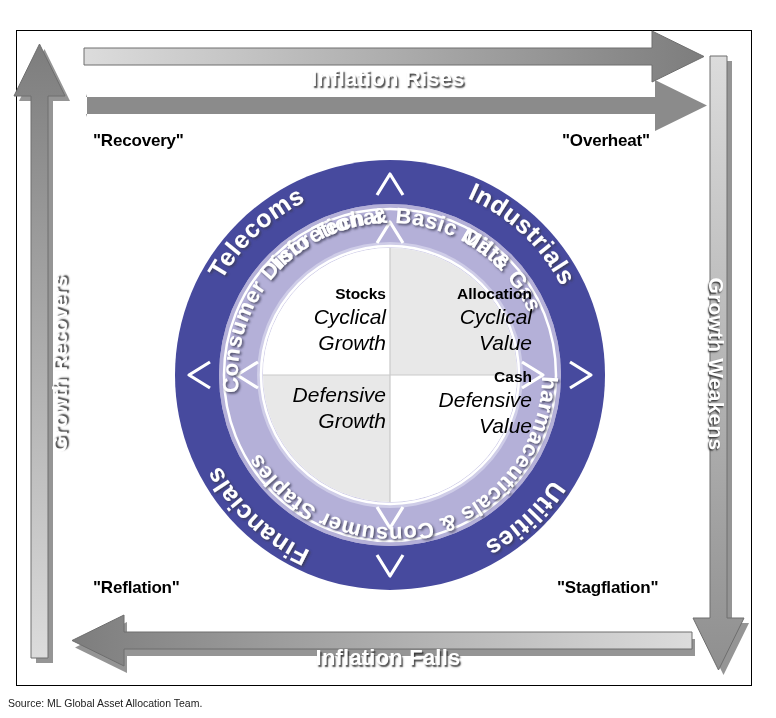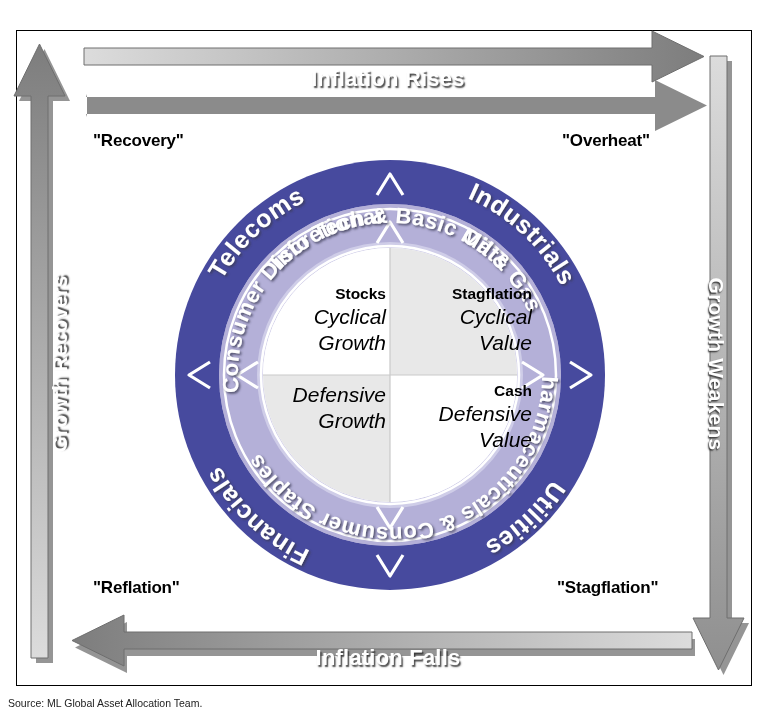--- a/index.html
+++ b/index.html
@@ -72,21 +72,21 @@
   
   .quad-text{
     position:absolute;text-align:right;line-height:1.22;
     color:#000;
   }
   .quad-title{font-size:15.5px;font-weight:bold;display:block;}
   .quad-sub{font-size:21px;font-style:italic;display:block;}
   .q-stocks{left:266px;top:285px;width:120px;}
   .q-commodities{left:396px;top:285px;width:136px;}
   .q-bonds{left:266px;top:382px;width:120px;}
-  .q-cash{left:396px;top:382px;width:136px;}
+  .q-cash{left:396px;top:368px;width:136px;}
 
   
   .ring-text{
     font-family:"Liberation Sans", sans-serif;
     font-weight:bold;fill:#ffffff;
   }
   .ring-text-outer{font-size:25px;letter-spacing:0.5px;}
   .ring-text-mid{font-size:22px;letter-spacing:0.4px;}
 </style>
 </head>
@@ -249,21 +249,21 @@
       </g>
     </svg>
   </div>
 
   <div class="quad-text q-stocks">
     <span class="quad-title">Stocks</span>
     <span class="quad-sub">Cyclical</span>
     <span class="quad-sub">Growth</span>
   </div>
   <div class="quad-text q-commodities">
-    <span class="quad-title">Stagflation</span>
+    <span class="quad-title">Allocation</span>
     <span class="quad-sub">Cyclical</span>
     <span class="quad-sub">Value</span>
   </div>
   <div class="quad-text q-bonds">
     <span class="quad-sub">Defensive</span>
     <span class="quad-sub">Growth</span>
   </div>
   <div class="quad-text q-cash">
     <span class="quad-title">Cash</span>
     <span class="quad-sub">Defensive</span>

